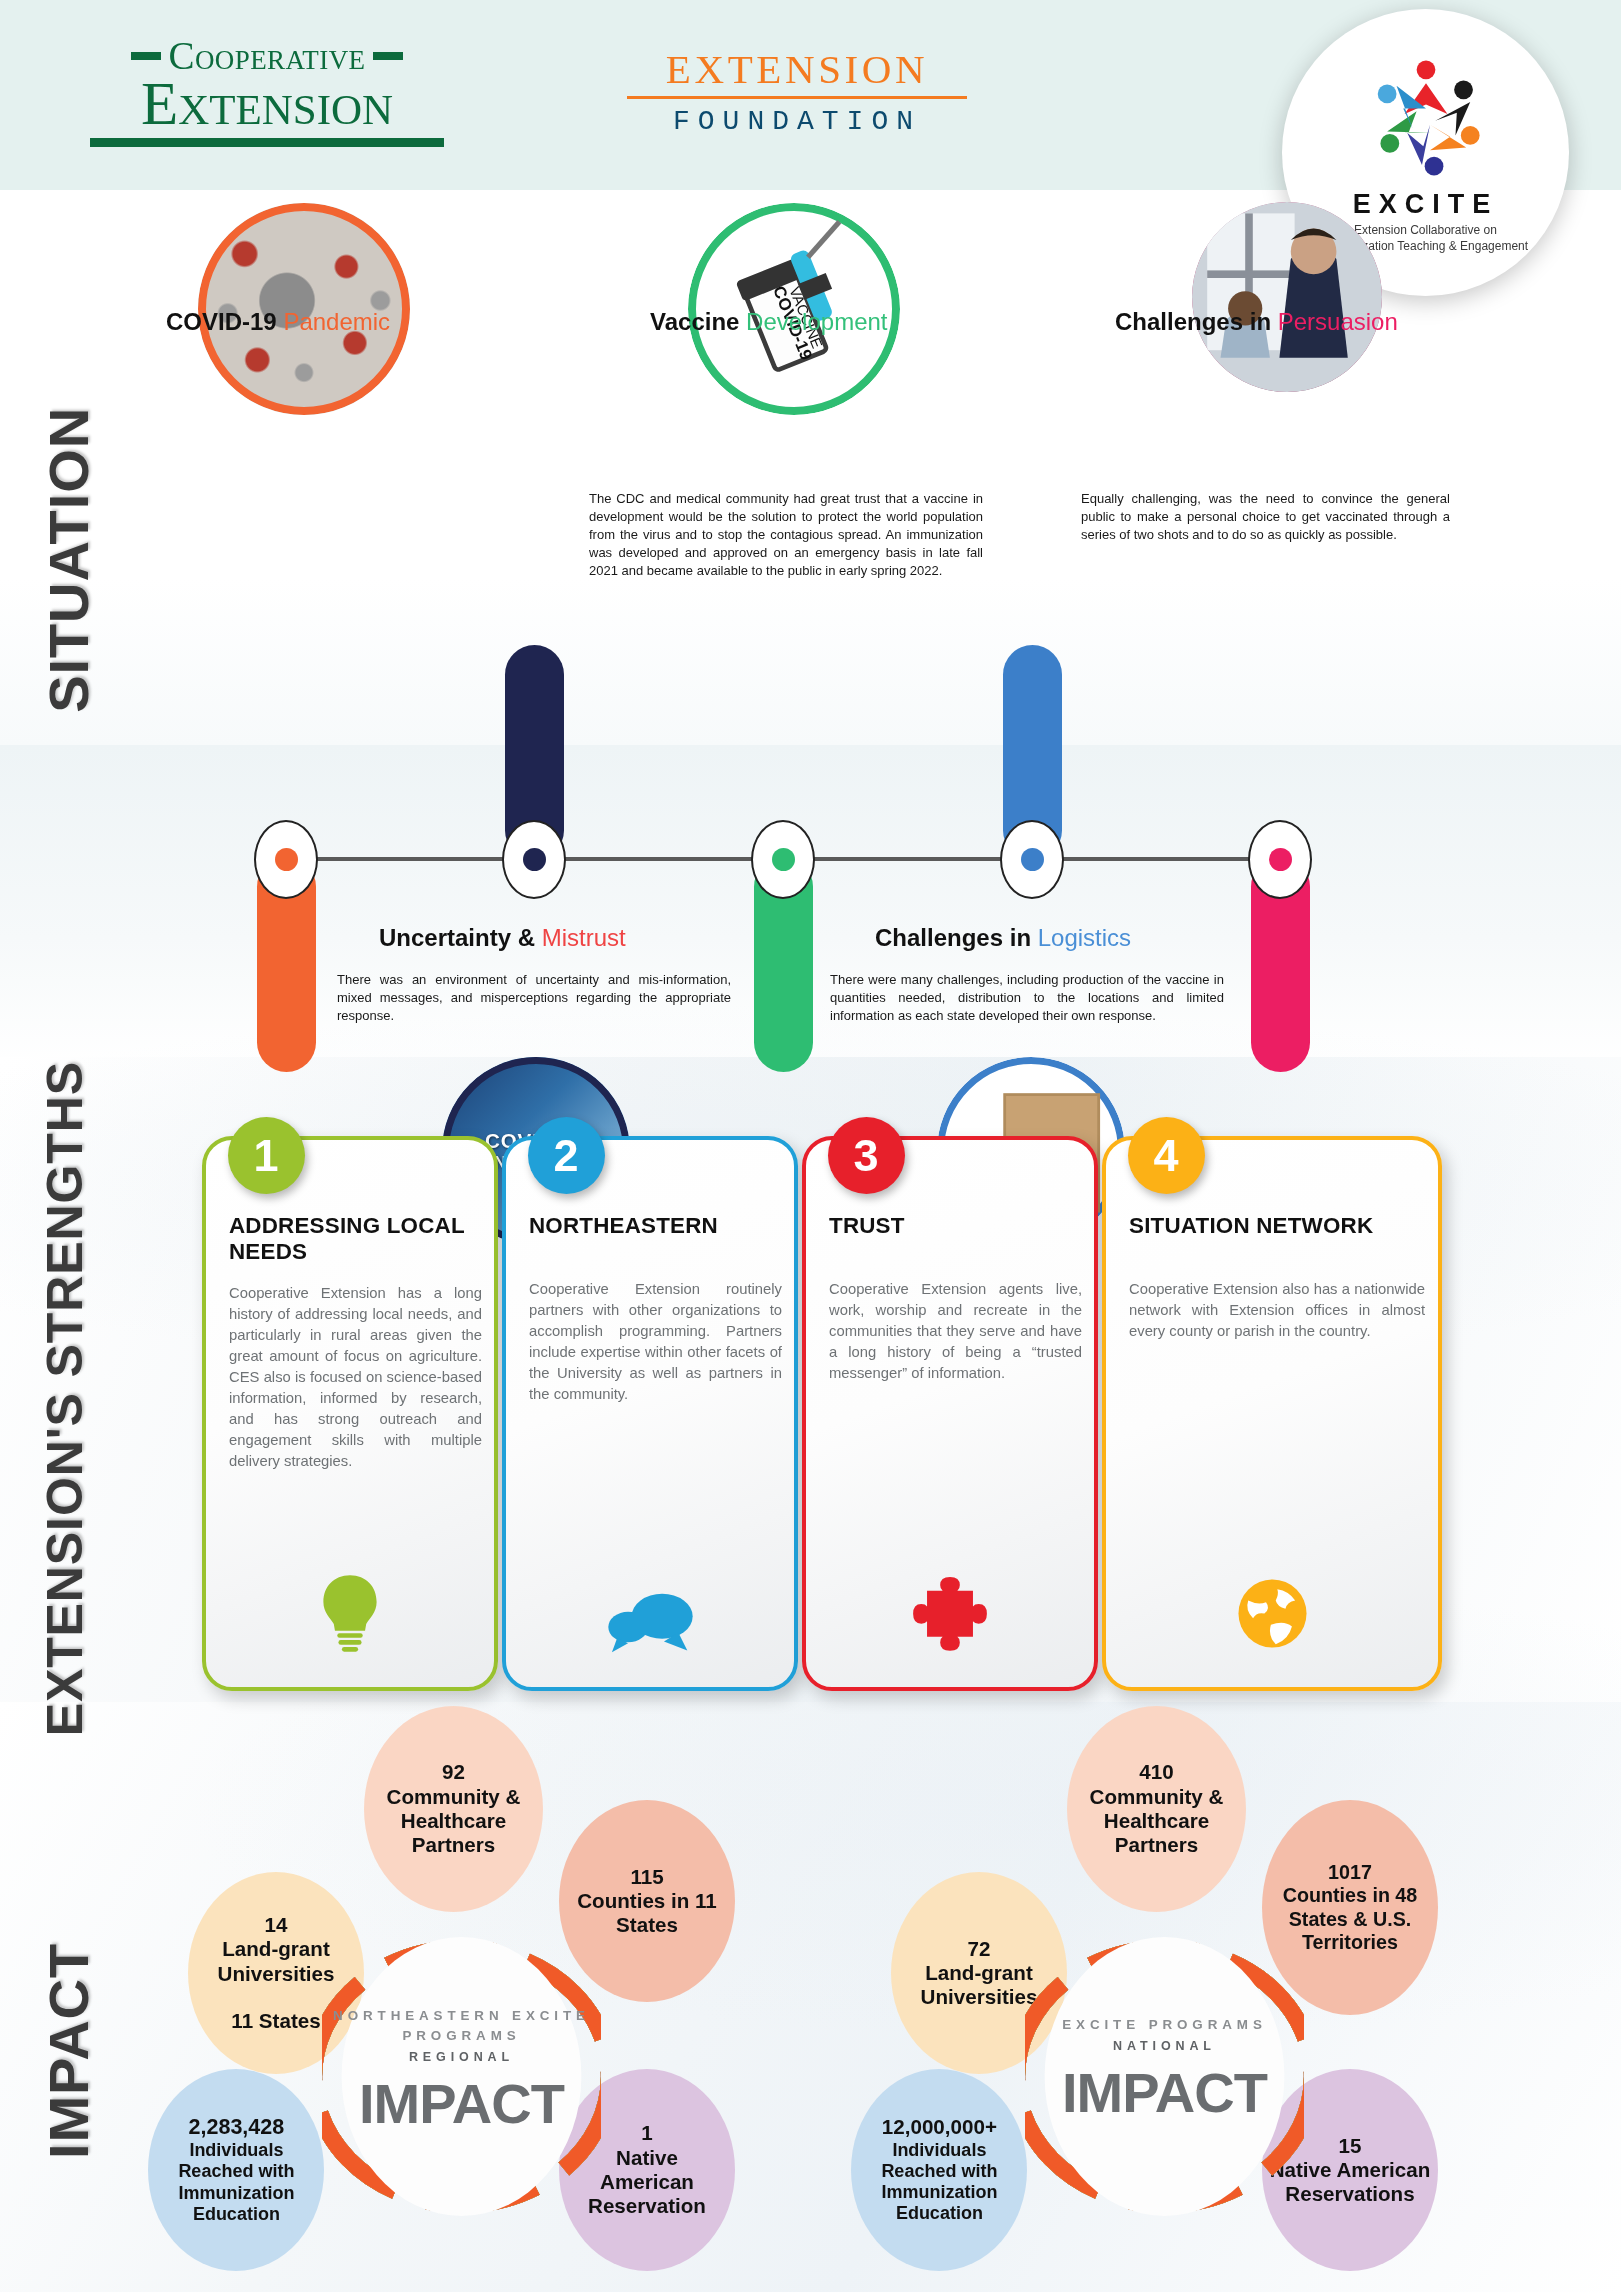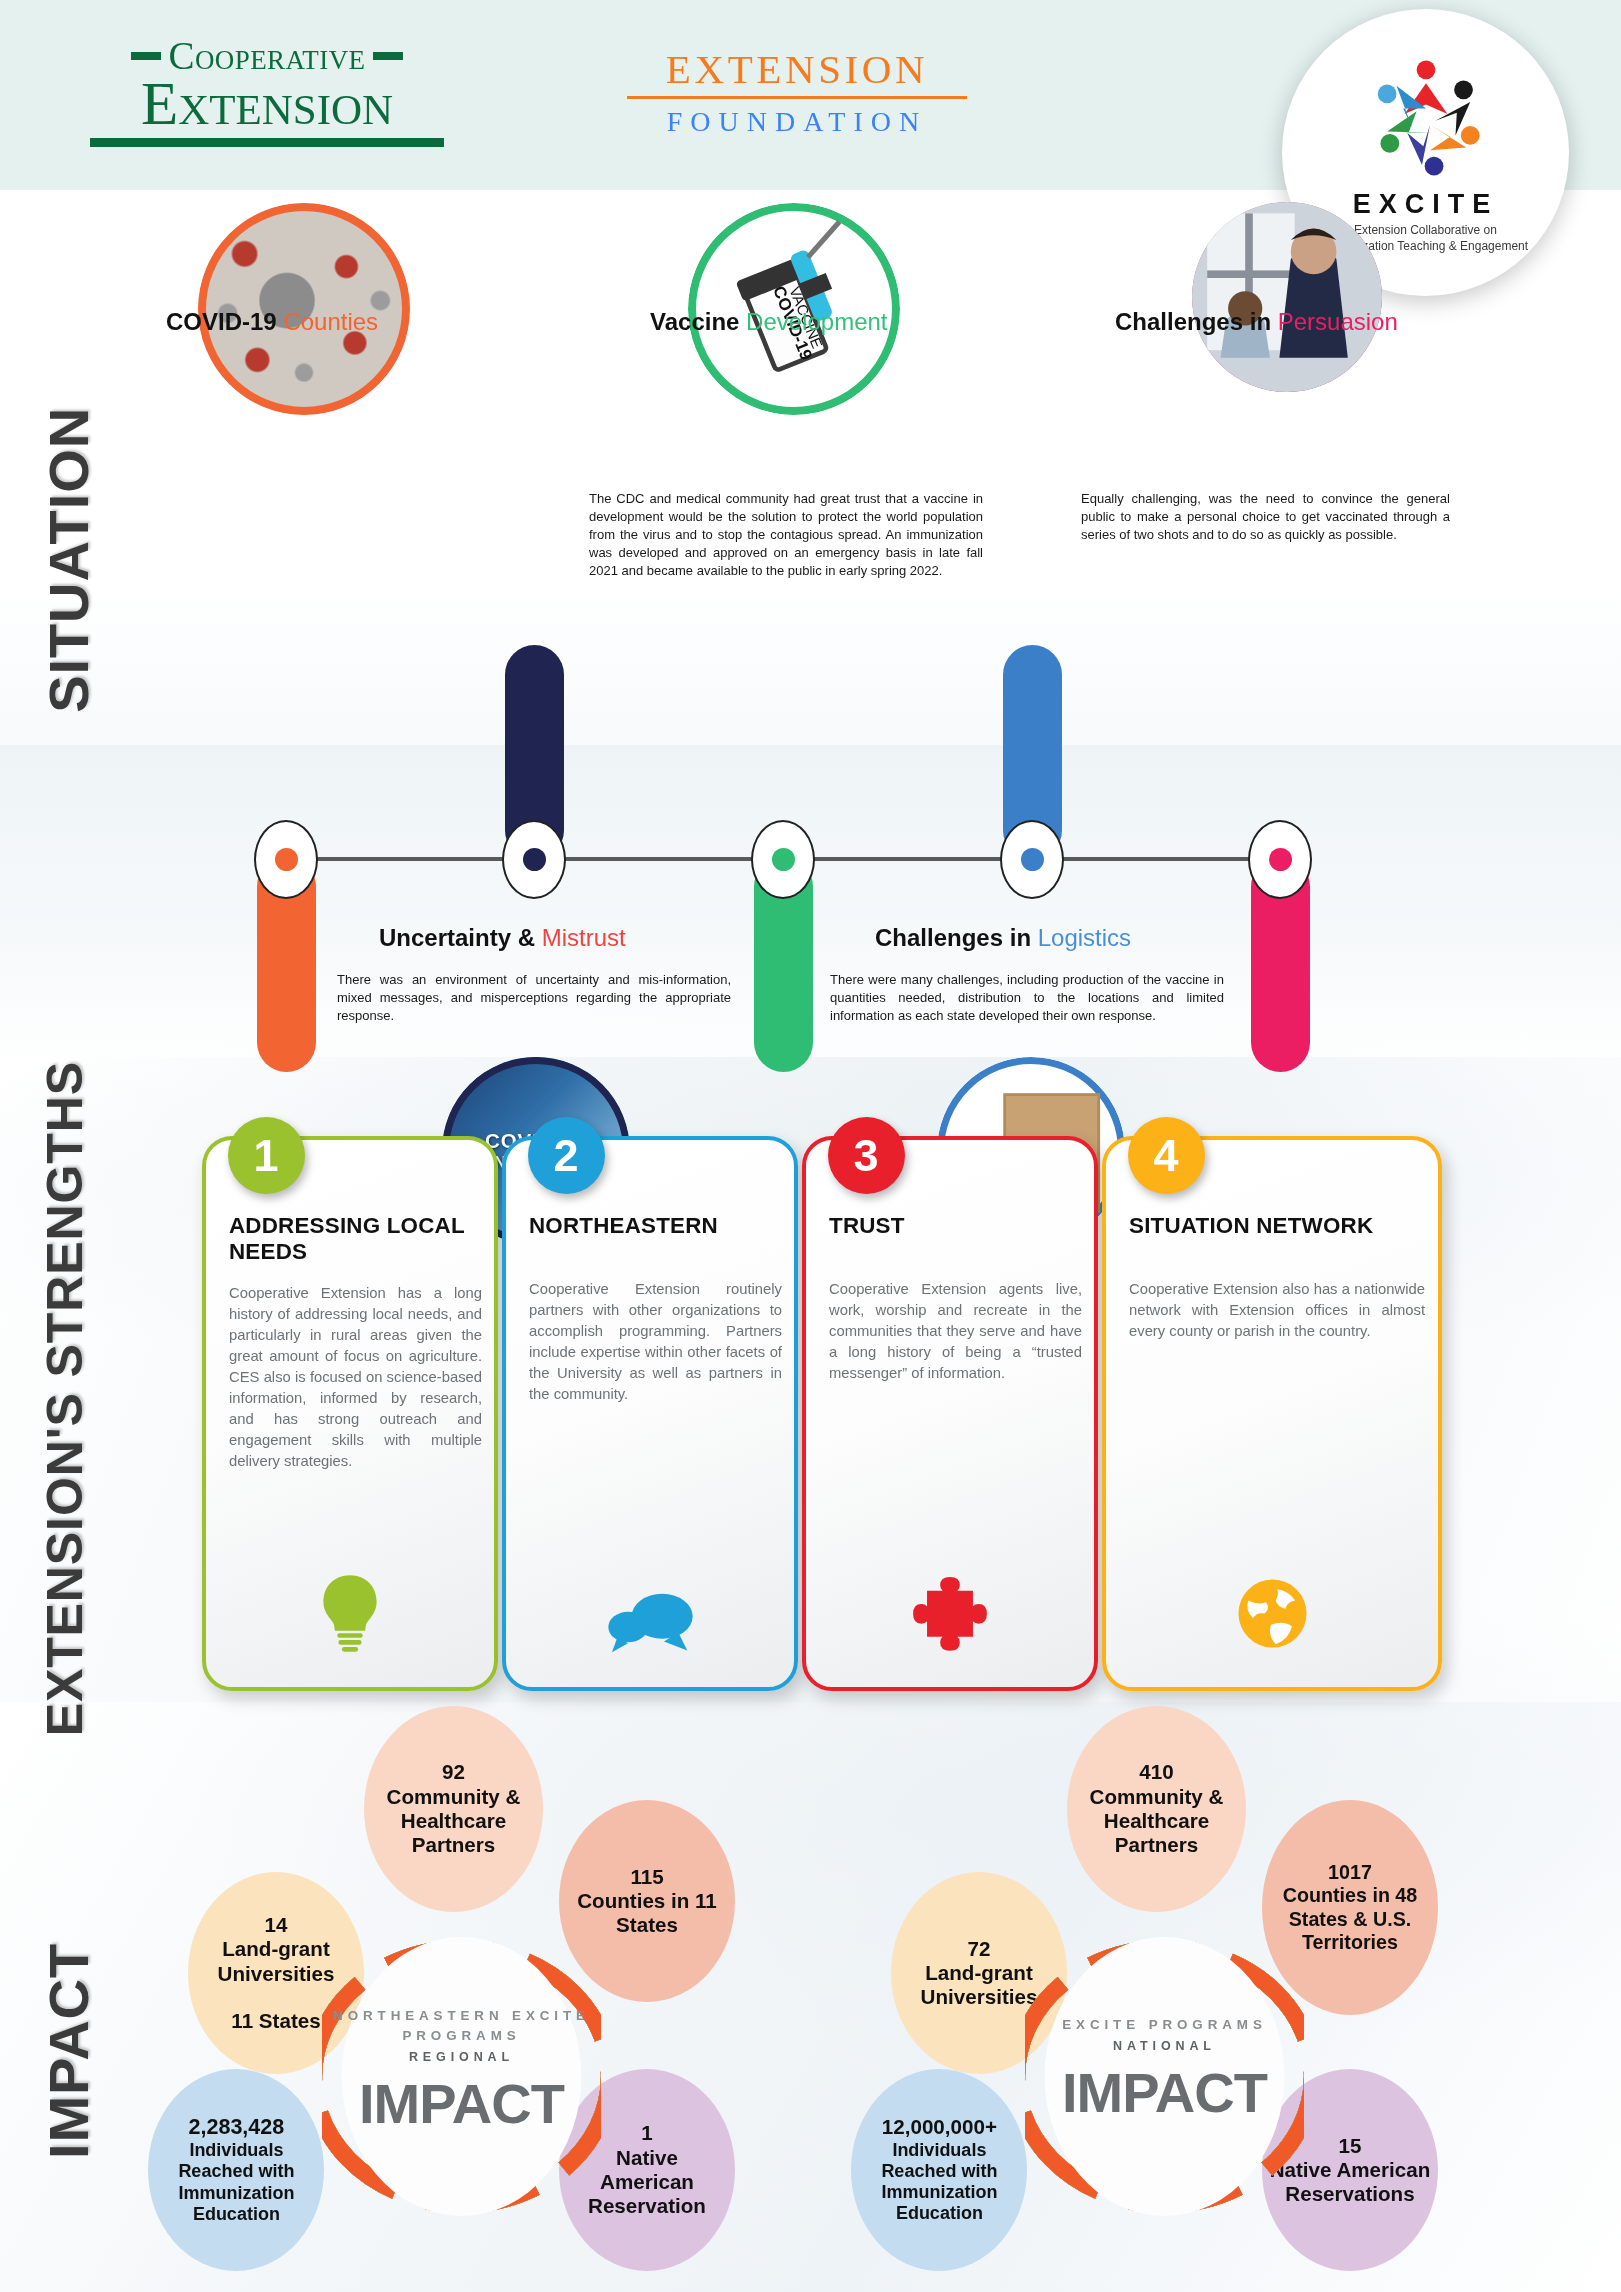--- a/index.html
+++ b/index.html
@@ -34,21 +34,21 @@
   .coop-line1 .bar { height:8px; width:30px; background:#0c6b3d; }
   .coop-line1 .txt { font-family:"Liberation Serif", serif; font-size:39px; letter-spacing:0.4px;
                      font-variant:small-caps; line-height:1; }
   .coop-line2 { font-family:"Liberation Serif", serif; font-size:61px; font-variant:small-caps;
                 line-height:1; margin-top:-1.8px; }
   .coop-rule { height:9px; background:#0c6b3d; margin-top:3.6px; }
 
   .logo-extfound { position:absolute; left:627px; top:47px; width:340px; text-align:center; }
   .ef-line1 { font-family:"Liberation Serif", serif; font-size:41px; color:#f47b20; letter-spacing:3.6px; line-height:1.1; }
   .ef-rule { height:3.6px; background:#f47b20; margin:3.6px 0 6.3px; }
-  .ef-line2 { font-family:Liberation Serif, serif; font-size:28px; color:#3b82f6; letter-spacing:8px; }
+  .ef-line2 { font-family:Liberation Mono, monospace; font-size:28px; color:#0c4a6e; letter-spacing:8px; }
 
   .excite-badge { position:absolute; left:1282px; top:9px; width:287px; height:287px; border-radius:50%;
                   background:#ffffff; box-shadow:0 5.4px 23px rgba(0,0,0,.22);
                   display:flex; flex-direction:column; align-items:center; justify-content:center; }
   .excite-star { width:134px; height:134px; }
   .excite-word { font-size:27px; font-weight:bold; letter-spacing:8px; color:#111; margin-top:3.6px; }
   .excite-sub  { font-size:12px; color:#3a3a3a; text-align:center; line-height:1.28; margin-top:3.6px; }
 
   
   .vlabel { position:absolute; writing-mode:vertical-rl; transform:rotate(180deg);
@@ -249,21 +249,21 @@
       <div class="ring" style="border:7.2px solid #3c7fc9;"></div>
       <svg viewBox="0 0 100 100" style="position:absolute;inset:0;width:100%;height:100%;">
         <rect x="36" y="20" width="50" height="62" fill="#c8a273" stroke="#b08c5d" stroke-width="1.5"></rect>
         <path d="M10 58 q14 -6 26 -2 l2 22 q-16 4 -28 -2z" fill="#e2b28f"></path>
         <path d="M16 66 q16 -4 24 2 l-2 16 q-14 4 -24 -4z" fill="#64c0e8"></path>
         <path d="M34 72 q8 -3 12 3 q-4 8 -14 6z" fill="#64c0e8"></path>
       </svg>
     </div>
 
     <div class="tl-head" style="left:166px; top:118px;">
-      <span>COVID-19 </span><span class="accent" style="color:#f26431;">Counties</span>
+      <span>COVID-19 </span><span class="accent" style="color:#f26431;">Pandemic</span>
     </div>
 
     <div class="tl-head" style="left:650px; top:118px;">
       <span>Vaccine </span><span class="accent" style="color:#33c07a;">Development</span>
     </div>
     <div class="tl-body" style="left:589px; top:300px; width:394px;">The CDC and medical community had great trust that a vaccine in development would be the solution to protect the world population from the virus and to stop the contagious spread. An immunization was developed and approved on an emergency basis in late fall 2021 and became available to the public in early spring 2022.</div>
 
     <div class="tl-head" style="left:1115px; top:118px;">
       <span>Challenges in </span><span class="accent" style="color:#ec1e63;">Persuasion</span>
     </div>

